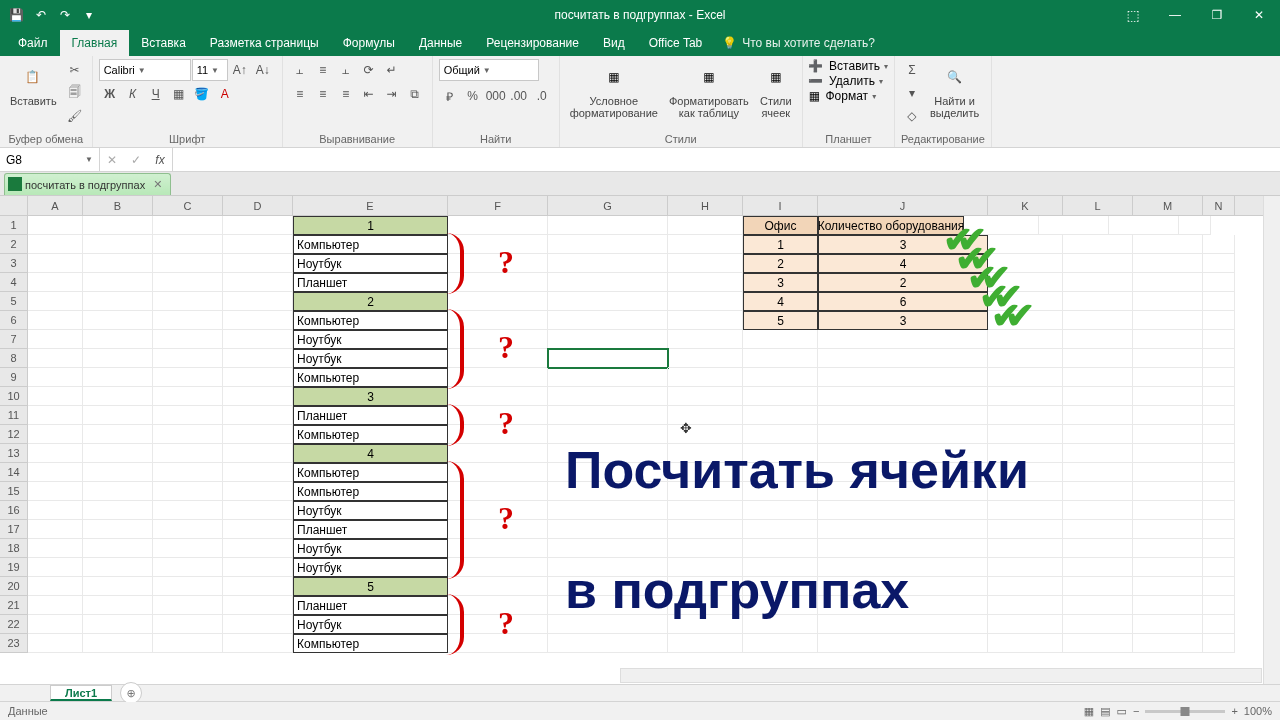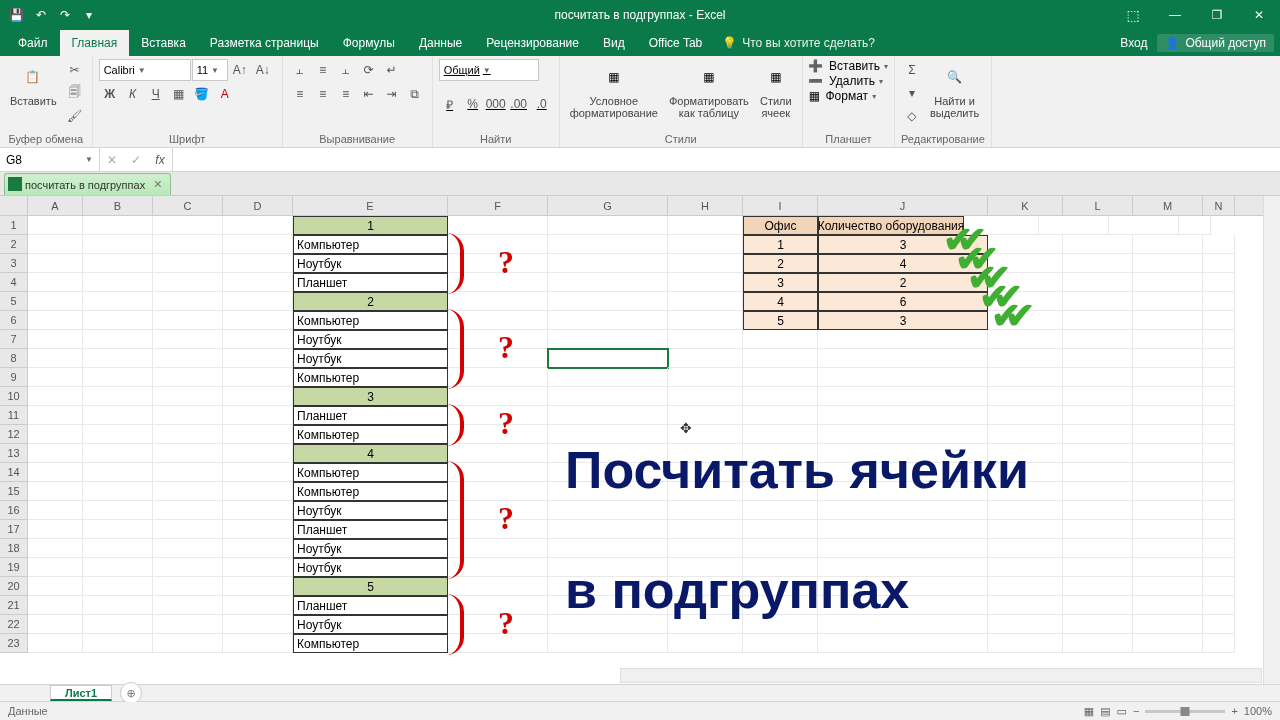--- a/index.html
+++ b/index.html
@@ -112,27 +112,20 @@
   <div class="tab">Разметка страницы</div>
   <div class="tab">Формулы</div>
   <div class="tab">Данные</div>
   <div class="tab">Рецензирование</div>
   <div class="tab">Вид</div>
   <div class="tab">Office Tab</div>
   <div class="tell-me">
     <span>💡</span>
     <span>Что вы хотите сделать?</span>
   </div>
-  <div class="right-tabs">
-    <span>Вход</span>
-    <span class="share-btn">
-      <span>👤</span>
-      <span>Общий доступ</span>
-    </span>
-  </div>
 </div>
 
 <div class="ribbon">
 
   <div class="group">
     <div class="group-body">
       <div class="big-btn">
         <div class="big-icon">📋</div>
         <div class="big-lbl">Вставить</div>
       </div>
@@ -186,21 +179,21 @@
         <div class="sm-btn">≡</div>
         <div class="sm-btn">⇤</div>
         <div class="sm-btn">⇥</div>
         <div class="sm-btn">⧉</div>
       </div>
     </div>
     <div class="group-label">Выравнивание</div>
   </div>
 
   <div class="group" style="min-width:110px;">
-    <div class="group-body col" style="gap:12px;text-decoration:underline;">
+    <div class="group-body col" style="gap:4px;">
       <div class="font-box" style="width:100px;">
           <span>Общий</span>
           <span class="drop-arrow">▼</span>
         </div>
       <div class="row">
         <div class="sm-btn">₽</div>
         <div class="sm-btn">%</div>
         <div class="sm-btn">000</div>
         <div class="sm-btn">.00</div>
         <div class="sm-btn">.0</div>

